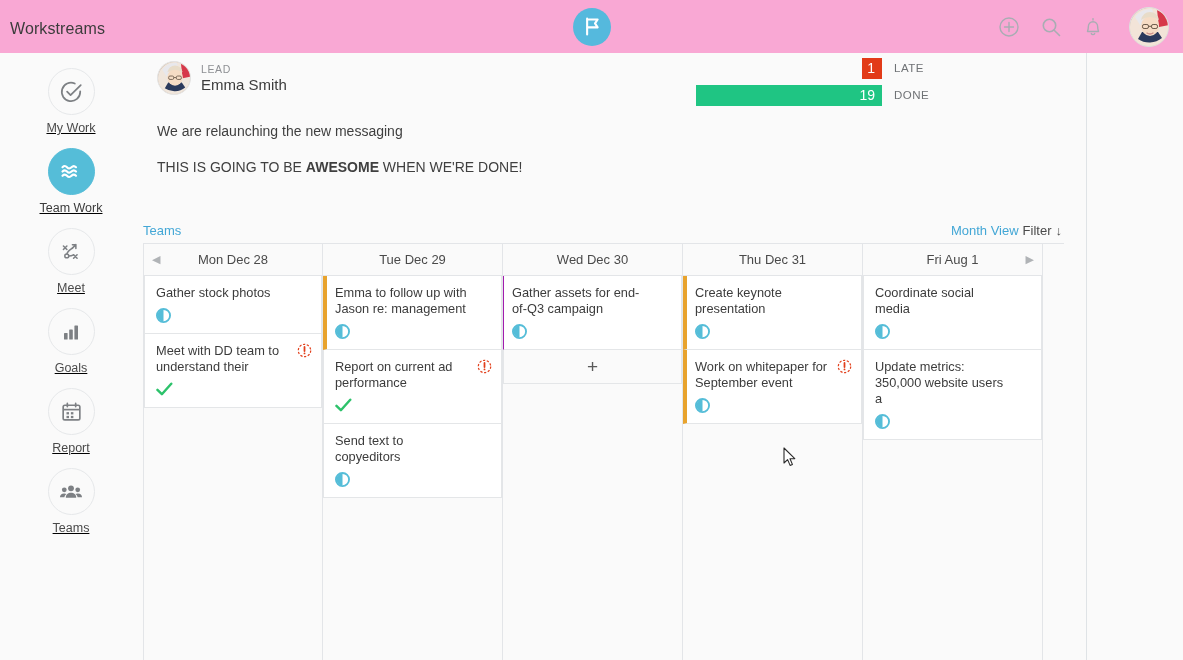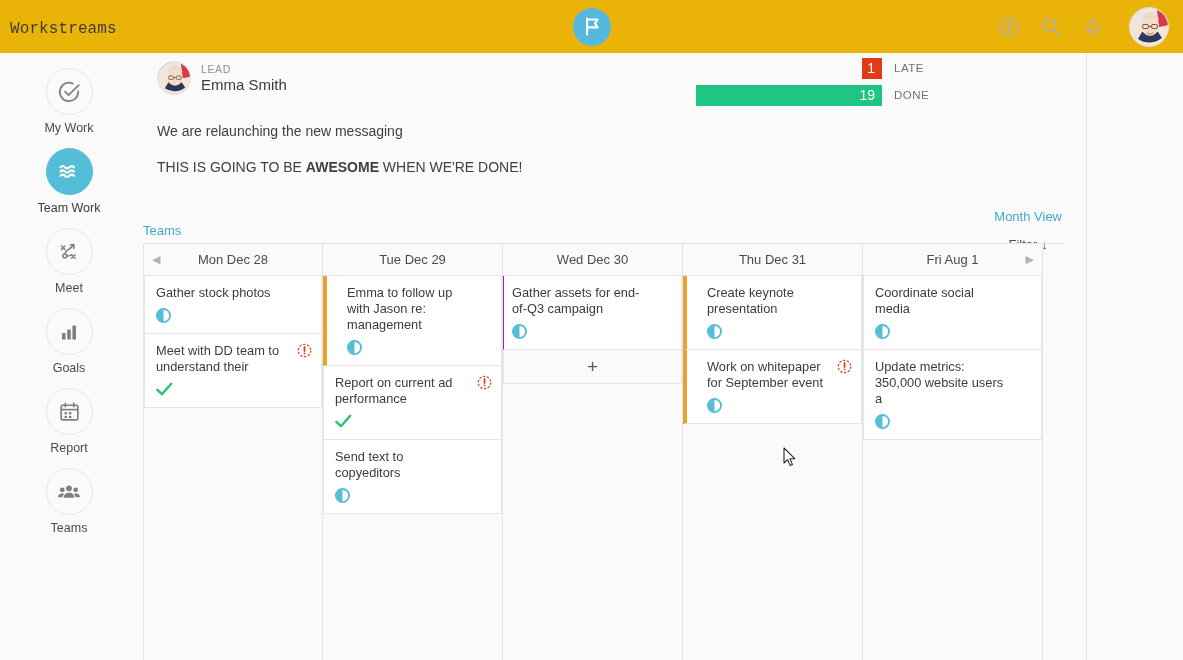--- a/index.html
+++ b/index.html
@@ -9,23 +9,23 @@
     overflow: hidden;
     background: #ffffff;
     font-family: "Liberation Sans", sans-serif;
     -webkit-font-smoothing: antialiased;
   }
 
   
   .topbar {
     position: absolute; top: 0; left: 0;
     width: 1183px; height: 58px;
-    background: #eab308;
+    background: #f9a8d4;
     border-bottom: 1px solid #e3e5e8;
-    display: flex; align-items: center; font-family: Liberation Mono, monospace;
+    display: flex; align-items: center;
   }
   .app-title {
     margin-left: 10px;
     font-size: 16px;
     color: #3c3c3c;
     letter-spacing: .1px;
   }
   .logo-wrap {
     position: absolute; left: 0; right: 0; top: 0; height: 53px;
     display: flex; align-items: center; justify-content: center;
@@ -48,22 +48,23 @@
     background: #d8c9bb;
     position: relative; cursor: pointer;
     border: 1px solid #e0e0e0;
   }
 
   
   .leftnav {
     position: absolute; top: 53px; left: 0;
     width: 143px; height: 607px;
     background: #fafafa;
-    border-right: 5px solid #15803d;
+    border-right: 1px solid #15803d;
     padding-top: 15px;
+    text-decoration: underline;
   }
   .nav-item {
     display: flex; flex-direction: column; align-items: center;
     margin-bottom: 12px; cursor: pointer;
   }
   .nav-circle {
     width: 47px; height: 47px; border-radius: 50%;
     border: 1px solid #e6e8ea; background: #fafafa;
     display: flex; align-items: center; justify-content: center;
     color: #7d8084;
@@ -117,21 +118,21 @@
   .desc { position: absolute; left: 38px; top: 68px; width: 700px; }
   .desc p { margin: 0 0 16px 0; font-size: 14px; color: #3f3f3f; line-height: 20px; }
   .desc b { font-weight: bold; }
 
   
   .toolbar {
     position: absolute; left: 24px; right: 24px; top: 166px;
     height: 22px; display: flex; align-items: center;
   }
   .link-blue { color: #43a7d6; font-size: 13px; cursor: pointer; }
-  .toolbar-right { margin-left: auto; display: flex; align-items: center; gap: 13px; flex-direction: column; }
+  .toolbar-right { margin-left: auto; display: flex; align-items: center; gap: 4px; }
   .filter-txt { font-size: 13px; color: #4a4a4a; cursor: pointer; display: flex; align-items: center; gap: 4px; }
 
   
   .board {
     position: absolute; left: 24px; top: 190px;
     width: 921px; height: 420px;
     display: flex;
     border-top: 1px solid #e3e5e8;
   }
   .col {
@@ -155,21 +156,21 @@
 
   .card {
     background: #ffffff;
     border: 1px solid #e4e6e8;
     border-top: none;
     padding: 9px 10px 9px 11px;
     position: relative;
     cursor: pointer;
   }
   .card:first-of-type { border-top: 1px solid #e4e6e8; }
-  .card.lb-orange { border-left: 4px solid #e8a32d; padding-left: 20px; }
+  .card.lb-orange { border-left: 4px solid #e8a32d; padding-left: 8px; }
   .card.lb-red    { border-left: 1px solid #a21caf; padding-left: 8px; }
   .card-title {
     font-size: 12.8px; color: #3c3c3c; line-height: 16px;
     padding-right: 22px;
   }
   .card-foot { margin-top: 7px; height: 16px; }
   .addcard {
     background: #fafafa; border: 1px solid #e4e6e8; border-top: none;
     height: 34px; display: flex; align-items: center; justify-content: center;
     color: #5a5a5a; font-size: 19px; cursor: pointer; line-height: 1;

